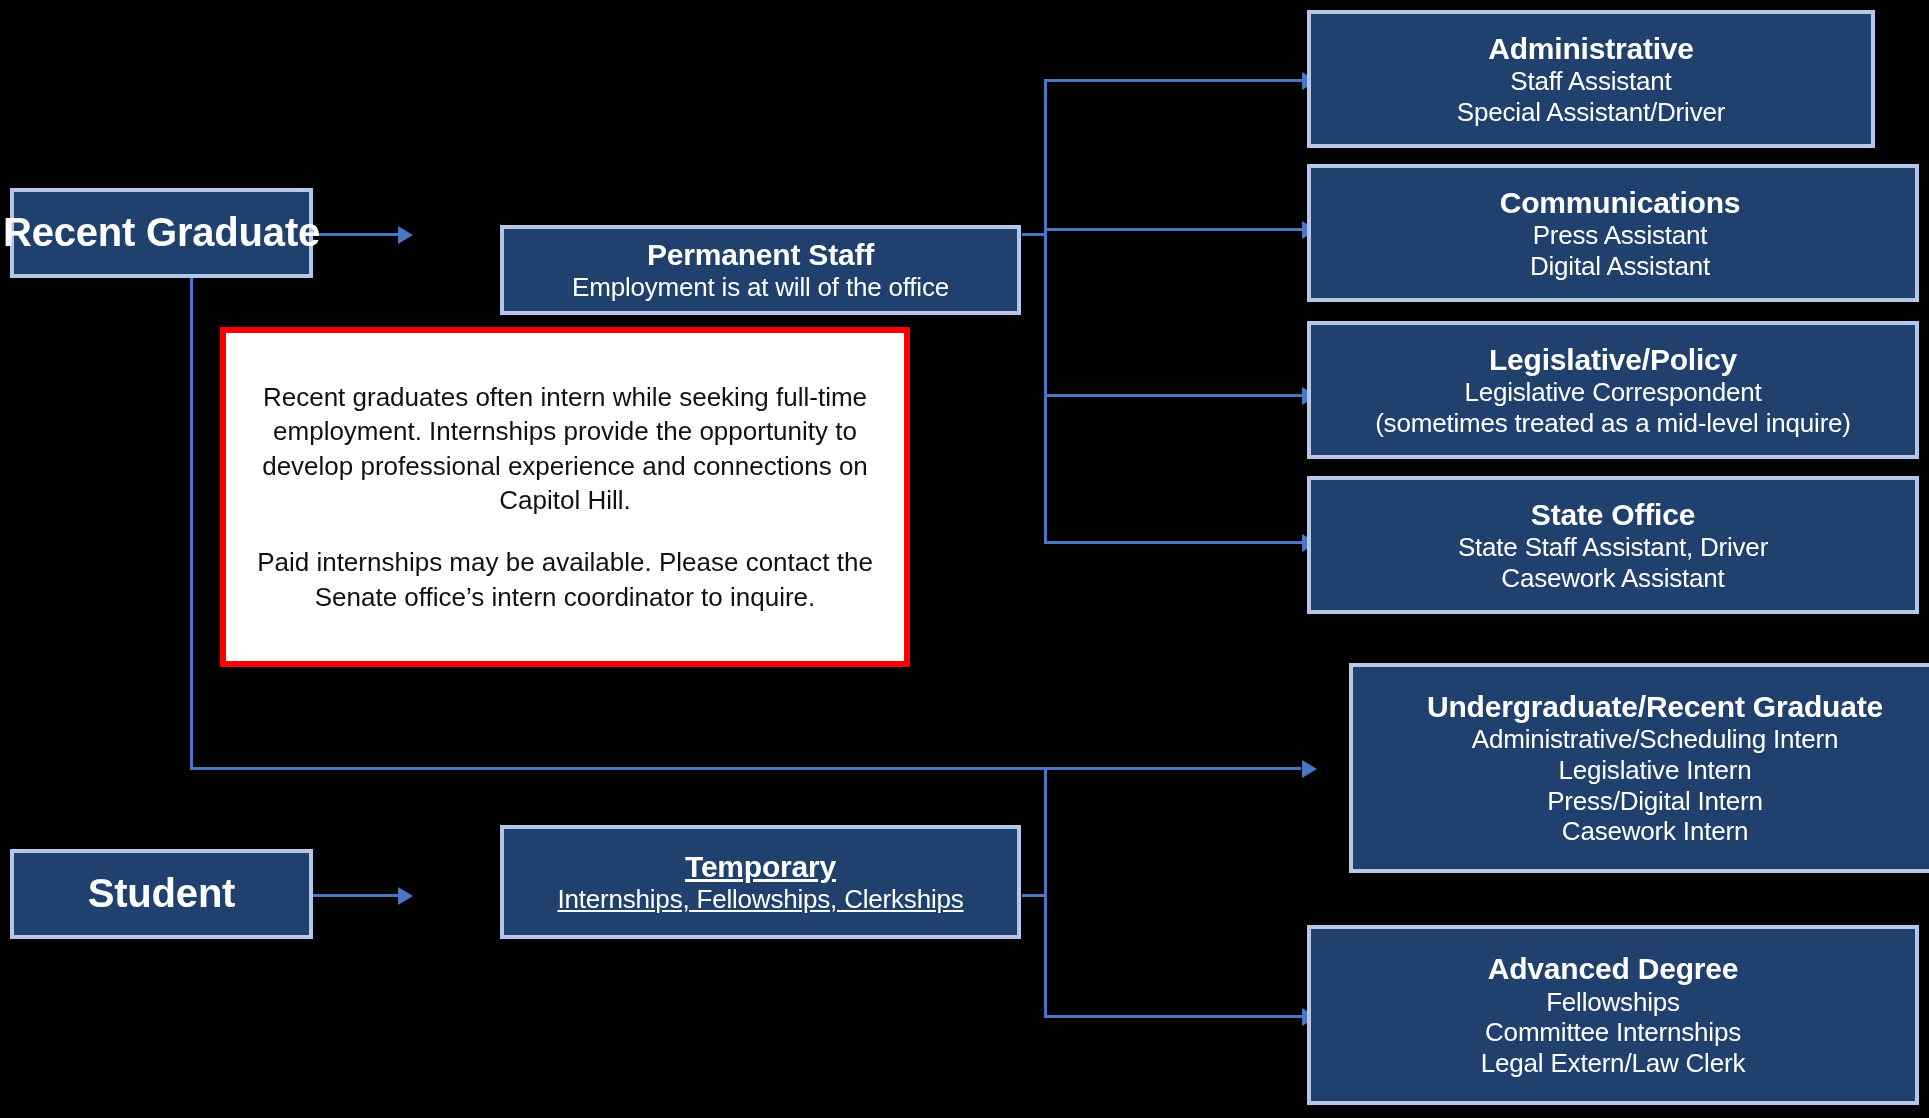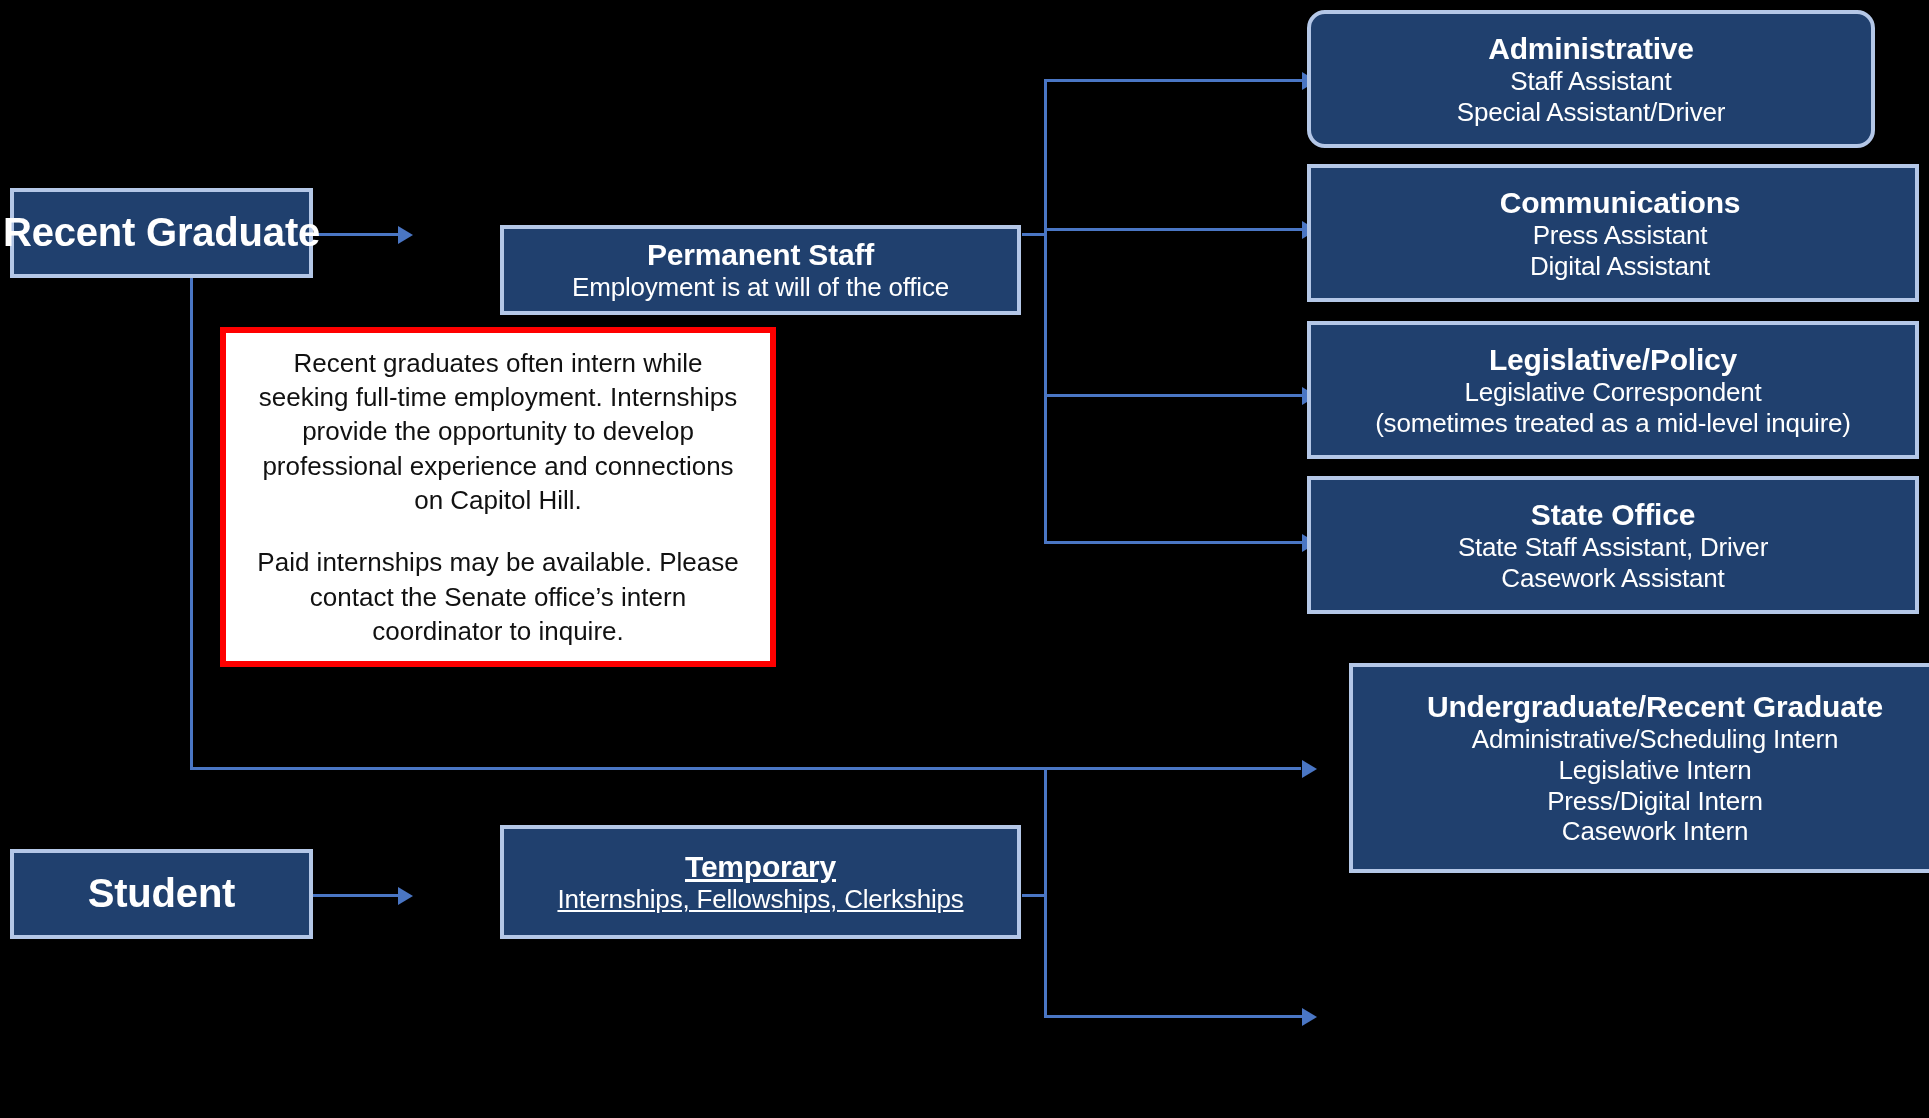--- a/index.html
+++ b/index.html
@@ -132,21 +132,21 @@
   <div class="node" style="left:500px; top:188px; width:521px; height:90px;margin-top:37px;">
     <div class="title">Permanent Staff</div>
     <div class="sub">Employment is at will of the office</div>
   </div>
 
   <div class="node" style="left:500px; top:825px; width:521px; height:114px;text-decoration:underline;">
     <div class="title">Temporary</div>
     <div class="sub">Internships, Fellowships, Clerkships</div>
   </div>
 
-  <div class="node" style="left:1307px; top:10px; width:568px; height:138px;border-radius:18px;">
+  <div class="node" style="left:1307px; top:10px; width:568px; height:138px;">
     <div class="title">Administrative</div>
     <div class="sub">Staff Assistant</div>
     <div class="sub">Special Assistant/Driver</div>
   </div>
 
   <div class="node" style="left:1307px; top:164px; width:612px; height:138px;padding-left:24px;">
     <div class="title">Communications</div>
     <div class="sub">Press Assistant</div>
     <div class="sub">Digital Assistant</div>
   </div>
@@ -164,19 +164,25 @@
   </div>
 
   <div class="node" style="left:1307px; top:663px; width:612px; height:210px;margin-left:42px;">
     <div class="title">Undergraduate/Recent Graduate</div>
     <div class="sub">Administrative/Scheduling Intern</div>
     <div class="sub">Legislative Intern</div>
     <div class="sub">Press/Digital Intern</div>
     <div class="sub">Casework Intern</div>
   </div>
 
+  <div class="node" style="left:1307px; top:925px; width:612px; height:180px;">
+    <div class="title">Advanced Degree</div>
+    <div class="sub">Fellowships</div>
+    <div class="sub">Committee Internships</div>
+    <div class="sub">Legal Extern/Law Clerk</div>
+  </div>
 
-  <div class="callout" style="left:220px; top:327px; width:556px; height:340px;">
+  <div class="callout" style="left:220px; top:327px; width:690px; height:340px;">
     <p>Recent graduates often intern while seeking full-time employment. Internships provide the opportunity to develop professional experience and connections on Capitol Hill.</p>
     <p>Paid internships may be available. Please contact the Senate office’s intern coordinator to inquire.</p>
   </div>
 
 </div>
 
 </body></html>

